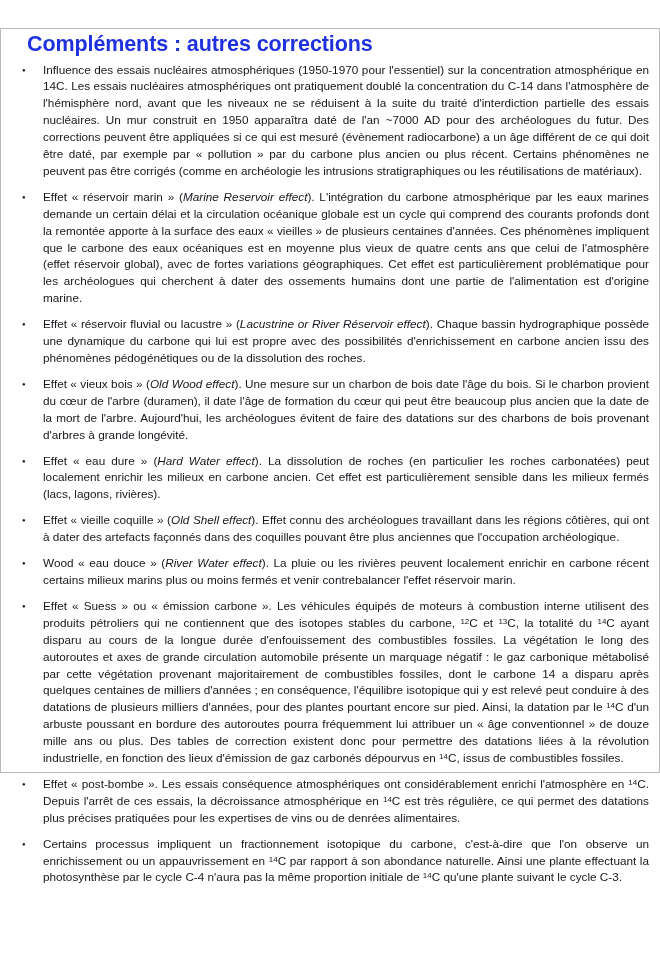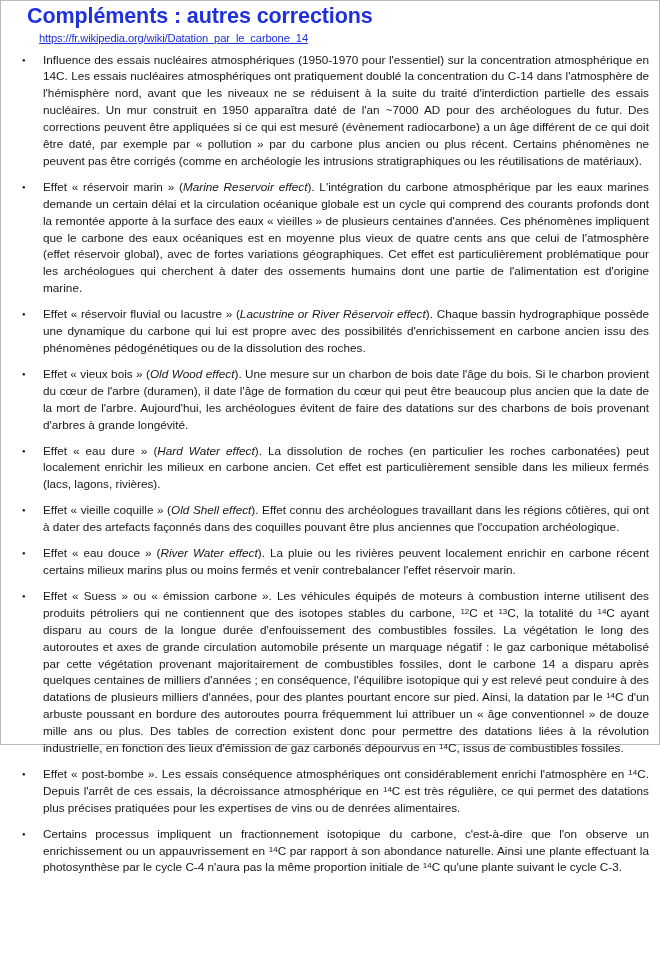--- a/index.html
+++ b/index.html
@@ -16,20 +16,21 @@
     overflow: hidden;
   }
   .slide {
     position: relative;
     box-sizing: border-box;
     width: 660px;
     height: 745px;
     background: #ffffff;
     border: 1px solid #b9b9b9;
     padding: 0;
+    margin-top: 28px;
   }
   .title-block {
     padding: 5px 0 0 26px;
   }
   .slide-title {
     font-size: 21.5px;
     font-weight: bold;
     color: #1f30dd;
     letter-spacing: -0.1px;
     line-height: 1.0;
@@ -90,21 +91,20 @@
     line-height: 0;
   }
 </style>
 </head>
 <body>
 
 <div class="slide">
 
   <div class="title-block">
     <h1 class="slide-title">Compléments : autres corrections</h1>
-    <a class="slide-link">https://fr.wikipedia.org/wiki/Datation_par_le_carbone_14</a>
   </div>
 
   <div class="body-block">
     <ul class="bullets">
 
       <li>
         <span class="lead">Influence des essais nucléaires atmosphériques</span><span> (1950-1970 pour l'essentiel) sur la concentration atmosphérique en 14C. Les essais nucléaires atmosphériques ont pratiquement doublé la concentration du C-14 dans l'atmosphère de l'hémisphère nord, avant que les niveaux ne se réduisent à la suite du traité d'interdiction partielle des essais nucléaires. Un mur construit en 1950 apparaîtra daté de l'an ~7000 AD pour des archéologues du futur. Des corrections peuvent être appliquées si ce qui est mesuré (évènement radiocarbone) a un âge différent de ce qui doit être daté, par exemple par « pollution » par du carbone plus ancien ou plus récent. Certains phénomènes ne peuvent pas être corrigés (comme en archéologie les intrusions stratigraphiques ou les réutilisations de matériaux).</span>
       </li>
 
       <li>
@@ -121,21 +121,21 @@
 
       <li>
         <span class="lead">Effet « eau dure »</span><span> (</span><span class="eng">Hard Water effect</span><span>).</span><span> La dissolution de roches (en particulier les roches carbonatées) peut localement enrichir les milieux en carbone ancien. Cet effet est particulièrement sensible dans les milieux fermés (lacs, lagons, rivières).</span>
       </li>
 
       <li>
         <span class="lead">Effet « vieille coquille »</span><span> (</span><span class="eng">Old Shell effect</span><span>).</span><span> Effet connu des archéologues travaillant dans les régions côtières, qui ont à dater des artefacts façonnés dans des coquilles pouvant être plus anciennes que l'occupation archéologique.</span>
       </li>
 
       <li>
-        <span class="lead">Effet « eau douce »</span><span> (</span><span class="eng">River Water effect</span><span>).</span><span> La pluie ou les rivières peuvent localement enrichir en carbone récent certains milieux marins plus ou moins fermés et venir contrebalancer l'effet réservoir marin.</span>
+        <span class="lead">Wood « eau douce »</span><span> (</span><span class="eng">River Water effect</span><span>).</span><span> La pluie ou les rivières peuvent localement enrichir en carbone récent certains milieux marins plus ou moins fermés et venir contrebalancer l'effet réservoir marin.</span>
       </li>
 
 
       <li>
         <span class="lead">Effet « Suess » ou « émission carbone »</span><span>. Les véhicules équipés de moteurs à combustion interne utilisent des produits pétroliers qui ne contiennent que des isotopes stables du carbone, </span><sup>12</sup><span>C et </span><sup>13</sup><span>C, la totalité du </span><sup>14</sup><span>C ayant disparu au cours de la longue durée d'enfouissement des combustibles fossiles. La végétation le long des autoroutes et axes de grande circulation automobile présente un marquage négatif : le gaz carbonique métabolisé par cette végétation provenant majoritairement de combustibles fossiles, dont le carbone 14 a disparu après quelques centaines de milliers d'années ; en conséquence, l'équilibre isotopique qui y est relevé peut conduire à des datations de plusieurs milliers d'années, pour des plantes pourtant encore sur pied. Ainsi, la datation par le </span><sup>14</sup><span>C d'un arbuste poussant en bordure des autoroutes pourra fréquemment lui attribuer un « âge conventionnel » de douze mille ans ou plus. Des tables de correction existent donc pour permettre des datations liées à la révolution industrielle, en fonction des lieux d'émission de gaz carbonés dépourvus en </span><sup>14</sup><span>C, issus de combustibles fossiles.</span>
       </li>
 
       <li>
         <span class="lead">Effet « post-bombe »</span><span>. Les essais conséquence atmosphériques ont considérablement enrichi l'atmosphère en </span><sup>14</sup><span>C. Depuis l'arrêt de ces essais, la décroissance atmosphérique en </span><sup>14</sup><span>C est très régulière, ce qui permet des datations plus précises pratiquées pour les expertises de vins ou de denrées alimentaires.</span>
       </li>

